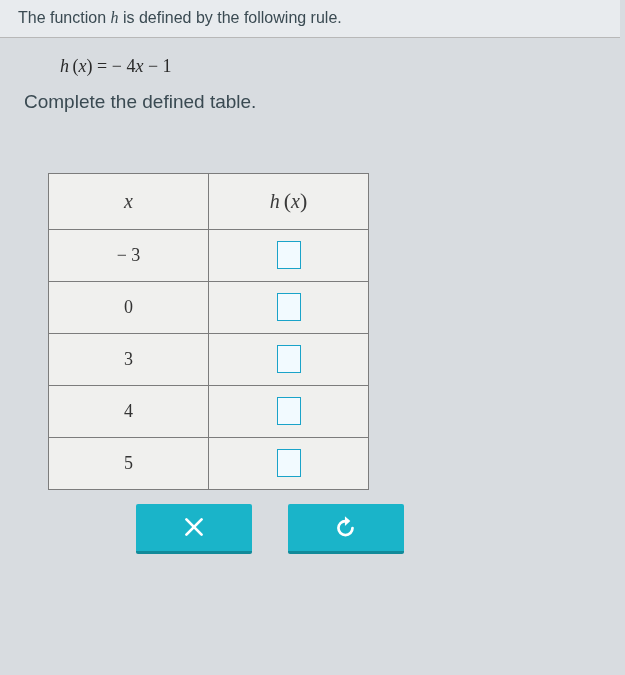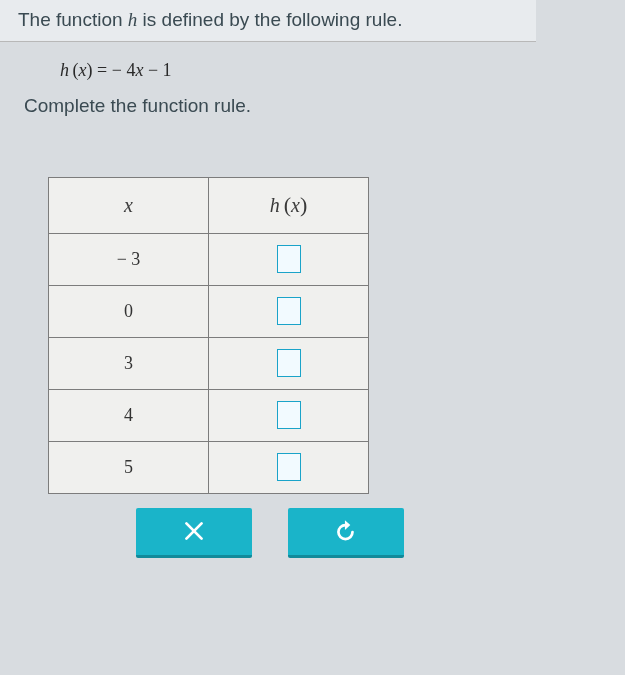--- a/index.html
+++ b/index.html
@@ -12,23 +12,23 @@
       height: 675px;
       background: #d8dce0;
       font-family: Verdana, Arial, sans-serif;
       overflow: hidden;
     }
     .top-bar {
       background: #e8ebee;
       border-bottom: 1px solid #b8b8b8;
       padding: 8px 18px;
       color: #3a4a52;
-      font-size: 19px;
+      font-size: 16px;
       line-height: 1.3;
-      width: 536px;
+      width: 620px;
     }
     .func-var {
       font-style: italic;
       font-family: 'Times New Roman', serif;
     }
     .formula {
       padding: 18px 60px 4px 60px;
       font-family: 'Times New Roman', serif;
       font-size: 18px;
       color: #2a2a2a;
@@ -108,21 +108,21 @@
 <body>
 
 <div class="top-bar">
   <span>The function </span><span class="func-var">h</span><span> is defined by the following rule.</span>
 </div>
 
 <div class="formula">
   <span>h</span> <span class="paren">(</span><span>x</span><span class="paren">)</span><span class="num"> = − 4</span><span>x</span><span class="num"> − 1</span>
 </div>
 
-<div class="instruction">Complete the function rule.</div>
+<div class="instruction">Complete the defined table.</div>
 
 <div class="table-wrap">
   <table class="func-table">
     <thead>
       <tr>
         <th>
           <span>x</span>
         </th>
         <th>
           <span>h</span> <span class="paren" style="font-style:normal;font-size:22px;">(</span><span>x</span><span class="paren" style="font-style:normal;font-size:22px;">)</span>

